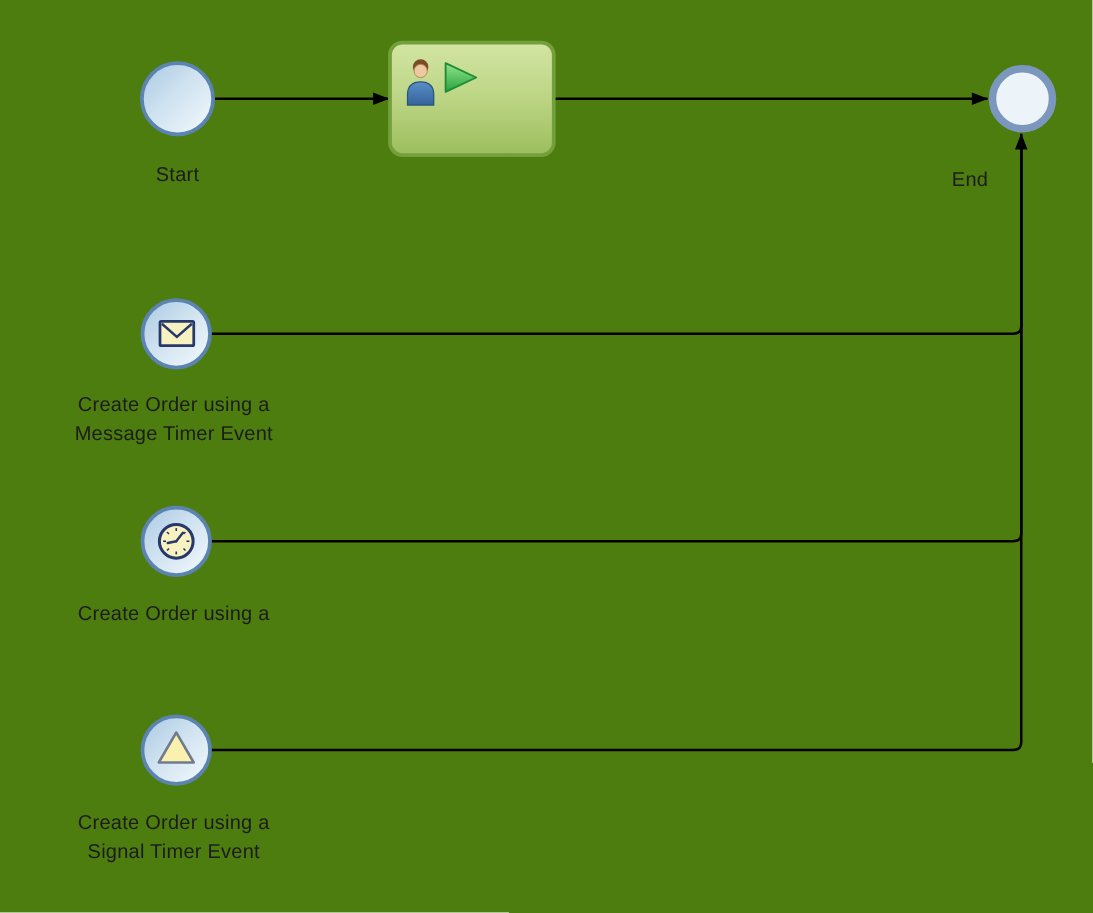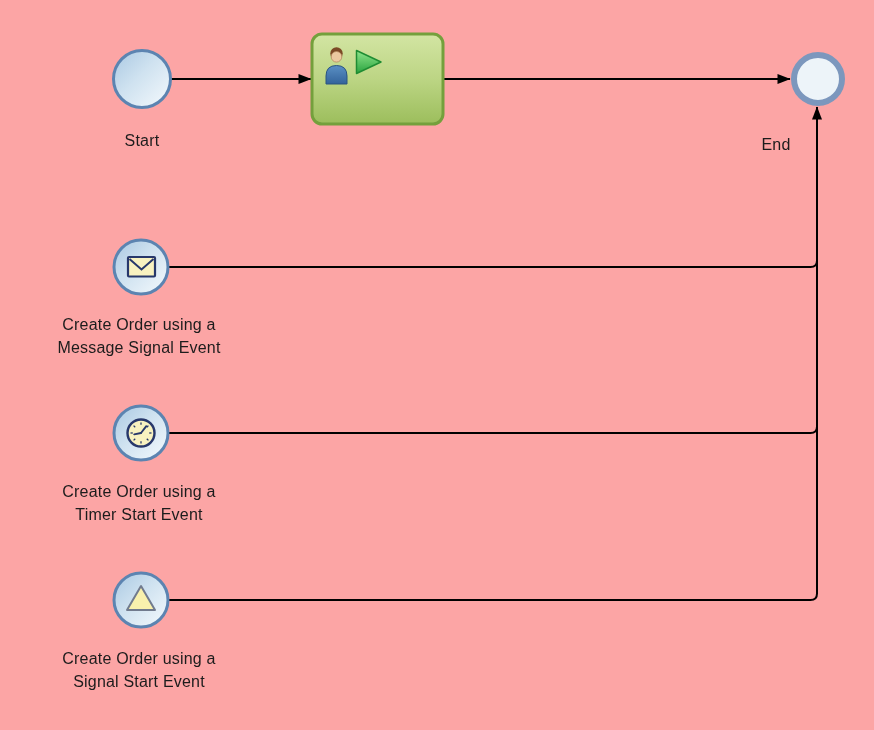--- a/index.html
+++ b/index.html
@@ -1,20 +1,20 @@
 <!DOCTYPE html>
 <html><head>
 <meta charset="utf-8">
 <style>
   html, body { margin: 0; padding: 0; background: #ffffff; }
   .canvas {
     position: relative;
     width: 874px;
     height: 730px;
-    background: #fca5a5;
+    background: #4d7c0f;
     font-family: "Liberation Sans", sans-serif;
     overflow: hidden;
   }
   .canvas svg { position: absolute; left: 0; top: 0; }
   .label {
     position: absolute;
     text-align: center;
     font-size: 16px;
     line-height: 23px;
     color: #1c1c1c;
@@ -125,26 +125,25 @@
     </g>
   </svg>
 
   <div class="label" style="left:92px; top:129px; width:100px;">Start</div>
 
 
   <div class="label" style="left:748px; top:133px; width:56px;">End</div>
 
   <div class="label" style="left:0px; top:313px; width:278px;">
     <div>Create Order using a</div>
-    <div>Message Signal Event</div>
+    <div>Message Timer Event</div>
   </div>
 
   <div class="label" style="left:0px; top:480px; width:278px;">
     <div>Create Order using a</div>
-    <div>Timer Start Event</div>
   </div>
 
   <div class="label" style="left:0px; top:647px; width:278px;">
     <div>Create Order using a</div>
-    <div>Signal Start Event</div>
+    <div>Signal Timer Event</div>
   </div>
 
 </div>
 
 </body></html>

